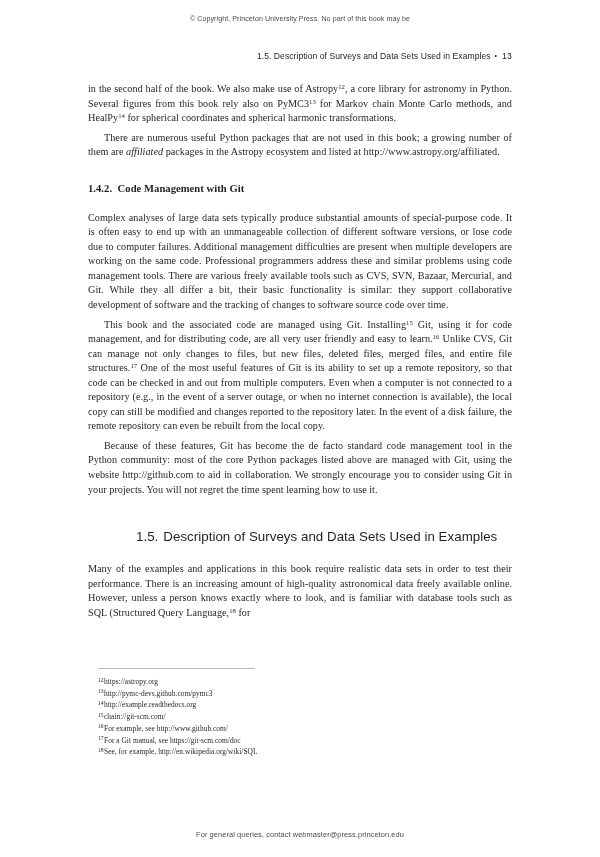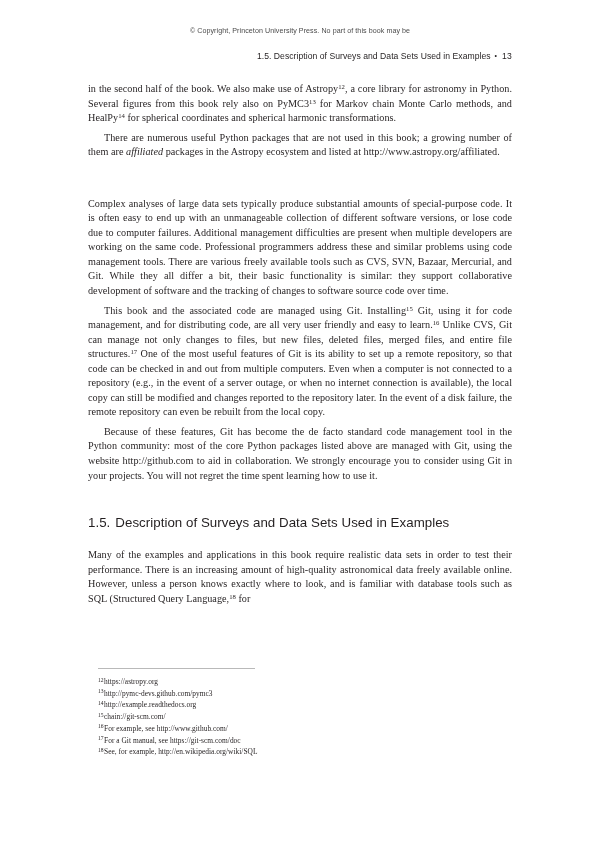--- a/index.html
+++ b/index.html
@@ -29,21 +29,20 @@
     position: absolute;
     left: 0;
     top: 14px;
     width: 600px;
     text-align: center;
     font-family: "Liberation Sans", "DejaVu Sans", sans-serif;
     font-size: 7.1px;
     line-height: 10.6px;
     color: #4a4a4a;
     letter-spacing: 0.01em;
-    margin-top: 12px;
   }
   .copyright div { white-space: nowrap; }
 
   
   .runhead {
     position: absolute;
     left: 88px;
     top: 51px;
     width: 424px;
     text-align: right;
@@ -108,21 +107,21 @@
   h2.section {
     margin: 0;
     font-family: "Liberation Sans", "DejaVu Sans", sans-serif;
     font-weight: normal;
     font-size: 13.3px;
     line-height: 17px;
     color: #231f20;
     letter-spacing: 0.003em;
     white-space: nowrap;
   }
-  h2.section .num { margin-right: 5px; }
+  h2.section .num { margin-right: 5px; margin-left: 48px; }
 
   .gap-before-section { height: 31px; }
   .gap-after-section  { height: 17px; }
 
   
   .footnotes {
     position: absolute;
     left: 88px;
     top: 668px;
     width: 424px;
@@ -179,20 +178,21 @@
   </div>
 
   <div class="textblock">
 
     <p class="body"><span>in the second half of the book. We also make use of Astropy</span><sup>12</sup><span>, a core library for astronomy in Python. Several figures from this book rely also on PyMC3</span><sup>13</sup><span> for Markov chain Monte Carlo methods, and HealPy</span><sup>14</sup><span> for spherical coordinates and spherical harmonic transformations.</span></p>
 
     <p class="body indent"><span>There are numerous useful Python packages that are not used in this book; a growing number of them are </span><i>affiliated</i><span> packages in the Astropy ecosystem and listed at http://www.astropy.org/affiliated.</span></p>
 
     <div class="gap-before-subsec"></div>
 
+    <h3 class="subsec"><span class="num">1.4.2.</span><span>Code Management with Git</span></h3>
 
     <div class="gap-after-subsec"></div>
 
     <p class="body">Complex analyses of large data sets typically produce substantial amounts of special-purpose code. It is often easy to end up with an unmanageable collection of different software versions, or lose code due to computer failures. Additional management difficulties are present when multiple developers are working on the same code. Professional programmers address these and similar problems using code management tools. There are various freely available tools such as CVS, SVN, Bazaar, Mercurial, and Git. While they all differ a bit, their basic functionality is similar: they support collaborative development of software and the tracking of changes to software source code over time.</p>
 
     <p class="body indent"><span>This book and the associated code are managed using Git. Installing</span><sup>15</sup><span> Git, using it for code management, and for distributing code, are all very user friendly and easy to learn.</span><sup>16</sup><span> Unlike CVS, Git can manage not only changes to files, but new files, deleted files, merged files, and entire file structures.</span><sup>17</sup><span> One of the most useful features of Git is its ability to set up a remote repository, so that code can be checked in and out from multiple computers. Even when a computer is not connected to a repository (e.g., in the event of a server outage, or when no internet connection is available), the local copy can still be modified and changes reported to the repository later. In the event of a disk failure, the remote repository can even be rebuilt from the local copy.</span></p>
 
     <p class="body indent">Because of these features, Git has become the de facto standard code management tool in the Python community: most of the core Python packages listed above are managed with Git, using the website http://github.com to aid in collaboration. We strongly encourage you to consider using Git in your projects. You will not regret the time spent learning how to use it.</p>
 
     <div class="gap-before-section"></div>
@@ -211,14 +211,15 @@
       <li><sup>12</sup><span>https://astropy.org</span></li>
       <li><sup>13</sup><span>http://pymc-devs.github.com/pymc3</span></li>
       <li><sup>14</sup><span>http://example.readthedocs.org</span></li>
       <li><sup>15</sup><span>chain://git-scm.com/</span></li>
       <li><sup>16</sup><span>For example, see http://www.github.com/</span></li>
       <li><sup>17</sup><span>For a Git manual, see https://git-scm.com/doc</span></li>
       <li><sup>18</sup><span>See, for example, http://en.wikipedia.org/wiki/SQL</span></li>
     </ol>
   </div>
 
+  <div class="pagefoot">For general queries, contact webmaster@press.princeton.edu</div>
 
 </div>
 
 </body></html>

